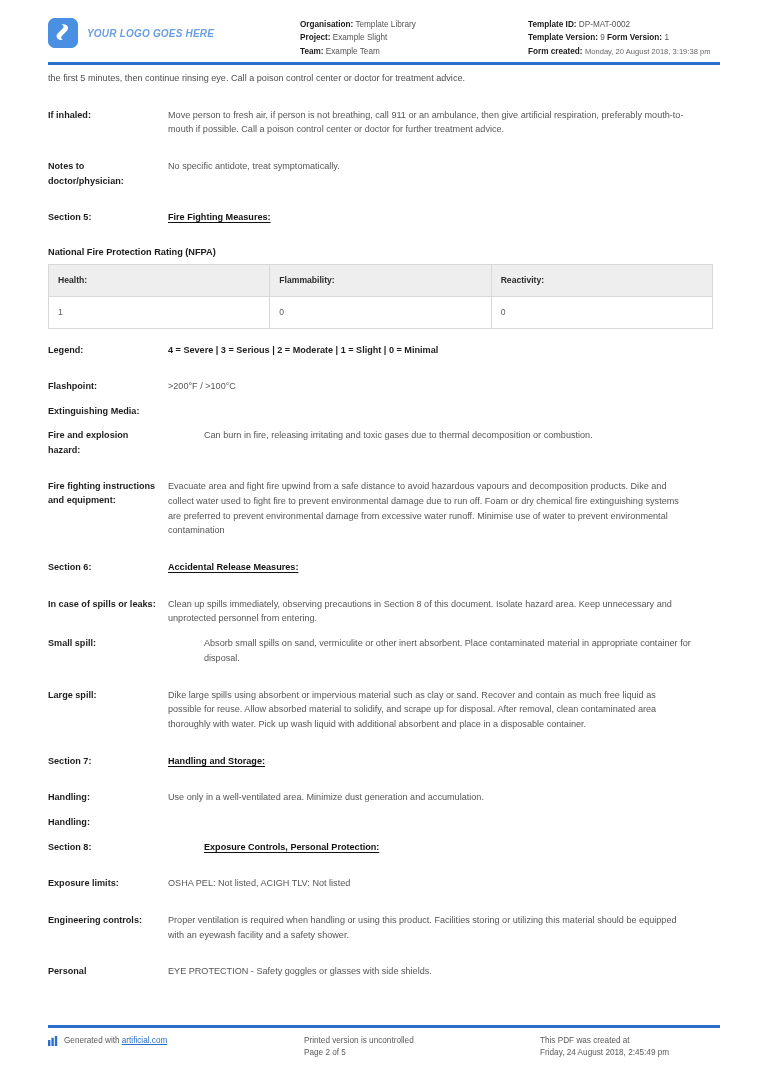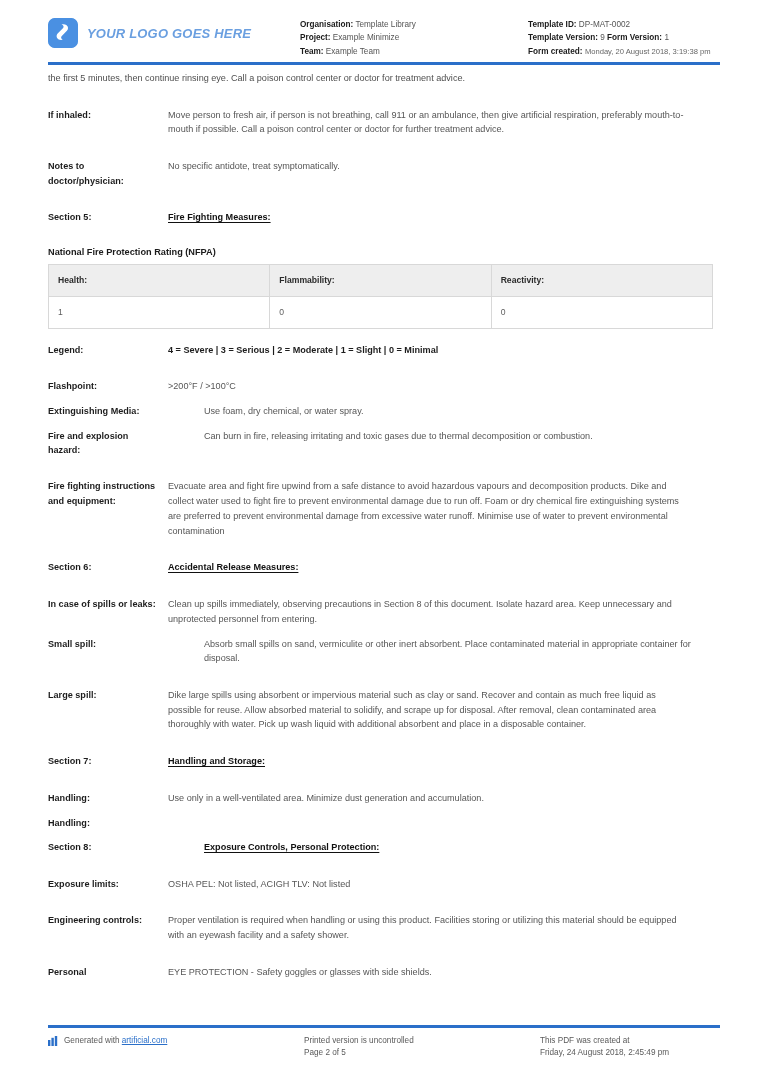--- a/index.html
+++ b/index.html
@@ -45,21 +45,21 @@
     border-radius: 7px;
     background: #4a90e2;
     position: relative;
     flex: 0 0 30px;
     overflow: hidden;
   }
   .logo-mark svg { display: block; }
   .logo-text {
     font-style: italic;
     font-weight: bold;
-    font-size: 13px;
+    font-size: 10px;
     letter-spacing: .2px;
     color: #6a9fe0;
     margin-left: 9px;
     white-space: nowrap;
   }
 
   .meta-col {
     font-size: 8.2px;
     line-height: 1.62;
     color: #4a4a4a;
@@ -211,21 +211,21 @@
       <div class="logo-text">YOUR LOGO GOES HERE</div>
     </div>
 
     <div class="meta-col col-a">
       <div class="meta-line">
         <b>Organisation:</b>
         <span class="meta-val">Template Library</span>
       </div>
       <div class="meta-line">
         <b>Project:</b>
-        <span class="meta-val">Example Minimize</span>
+        <span class="meta-val">Example Slight</span>
       </div>
       <div class="meta-line">
         <b>Team:</b>
         <span class="meta-val">Example Team</span>
       </div>
     </div>
 
     <div class="meta-col col-b">
       <div class="meta-line">
         <b>Template ID:</b>
@@ -289,21 +289,20 @@
       <div class="row-value strong">4 = Severe | 3 = Serious | 2 = Moderate | 1 = Slight | 0 = Minimal</div>
     </div>
 
     <div class="row loose">
       <div class="row-label">Flashpoint:</div>
       <div class="row-value">&gt;200°F / &gt;100°C</div>
     </div>
 
     <div class="row tight">
       <div class="row-label">Extinguishing Media:</div>
-      <div class="row-value">Use foam, dry chemical, or water spray.</div>
     </div>
 
     <div class="row tight">
       <div class="row-label">Fire and explosion hazard:</div>
       <div class="row-value">Can burn in fire, releasing irritating and toxic gases due to thermal decomposition or combustion.</div>
     </div>
 
     <div class="row loose">
       <div class="row-label">Fire fighting instructions and equipment:</div>
       <div class="row-value">Evacuate area and fight fire upwind from a safe distance to avoid hazardous vapours and decomposition products. Dike and collect water used to fight fire to prevent environmental damage due to run off. Foam or dry chemical fire extinguishing systems are preferred to prevent environmental damage from excessive water runoff. Minimise use of water to prevent environmental contamination</div>

